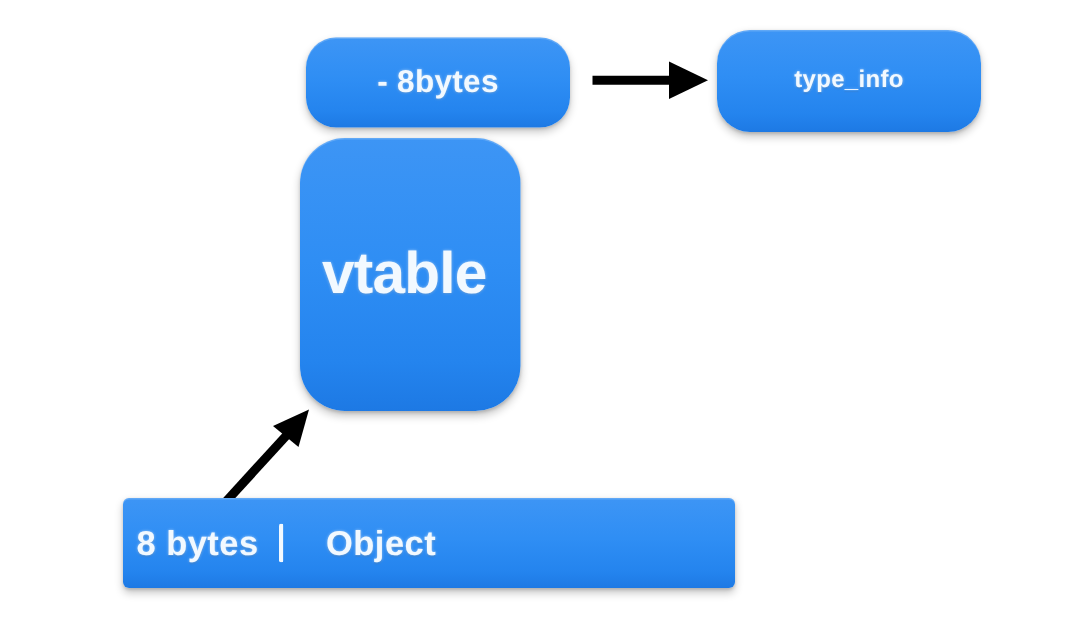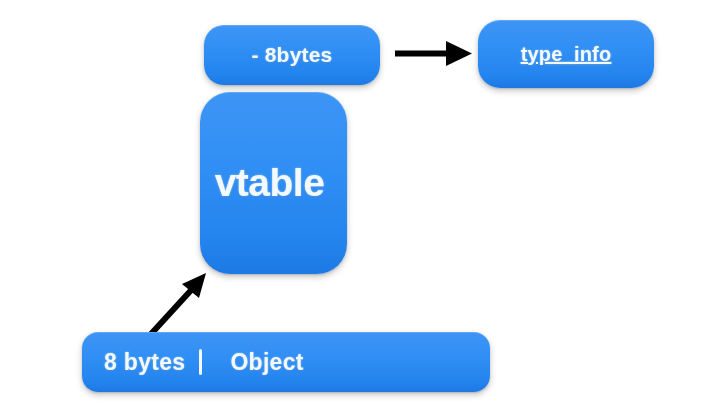--- a/index.html
+++ b/index.html
@@ -48,40 +48,40 @@
     align-items: center;
   }
   #node-offset .label { font-size: 21px; letter-spacing: 0.2px; }
 
   #node-typeinfo {
     left: 478px;  top: 20px;
     width: 176px; height: 68px;
     border-radius: 22px;
     justify-content: center;
   }
-  #node-typeinfo .label { font-size: 20px; letter-spacing: 0.2px; text-decoration: underline; }
+  #node-typeinfo .label { font-size: 16px; letter-spacing: 0.2px; }
 
   #node-vtable {
     left: 200px;  top: 92px;
     width: 147px; height: 182px;
     border-radius: 30px;
     justify-content: center;
   }
   #node-vtable .label {
     font-size: 39px;
     letter-spacing: -0.5px;
     transform: translateX(-4px);
   }
 
   #node-object {
     left: 82px;   top: 332px;
     width: 408px; height: 60px;
-    border-radius: 16px;
+    border-radius: 4px;
     justify-content: flex-start;
-    padding-left: 22px;
+    padding-left: 9px;
   }
   #node-object .label { font-size: 23px; letter-spacing: 0.3px; }
   #node-object .sep {
     display: inline-block;
     width: 0;
     border-left: 3px solid #f2f9ff;
     height: 26px;
     vertical-align: -5px;
     margin: 0 16px 0 14px;
     border-radius: 2px;

